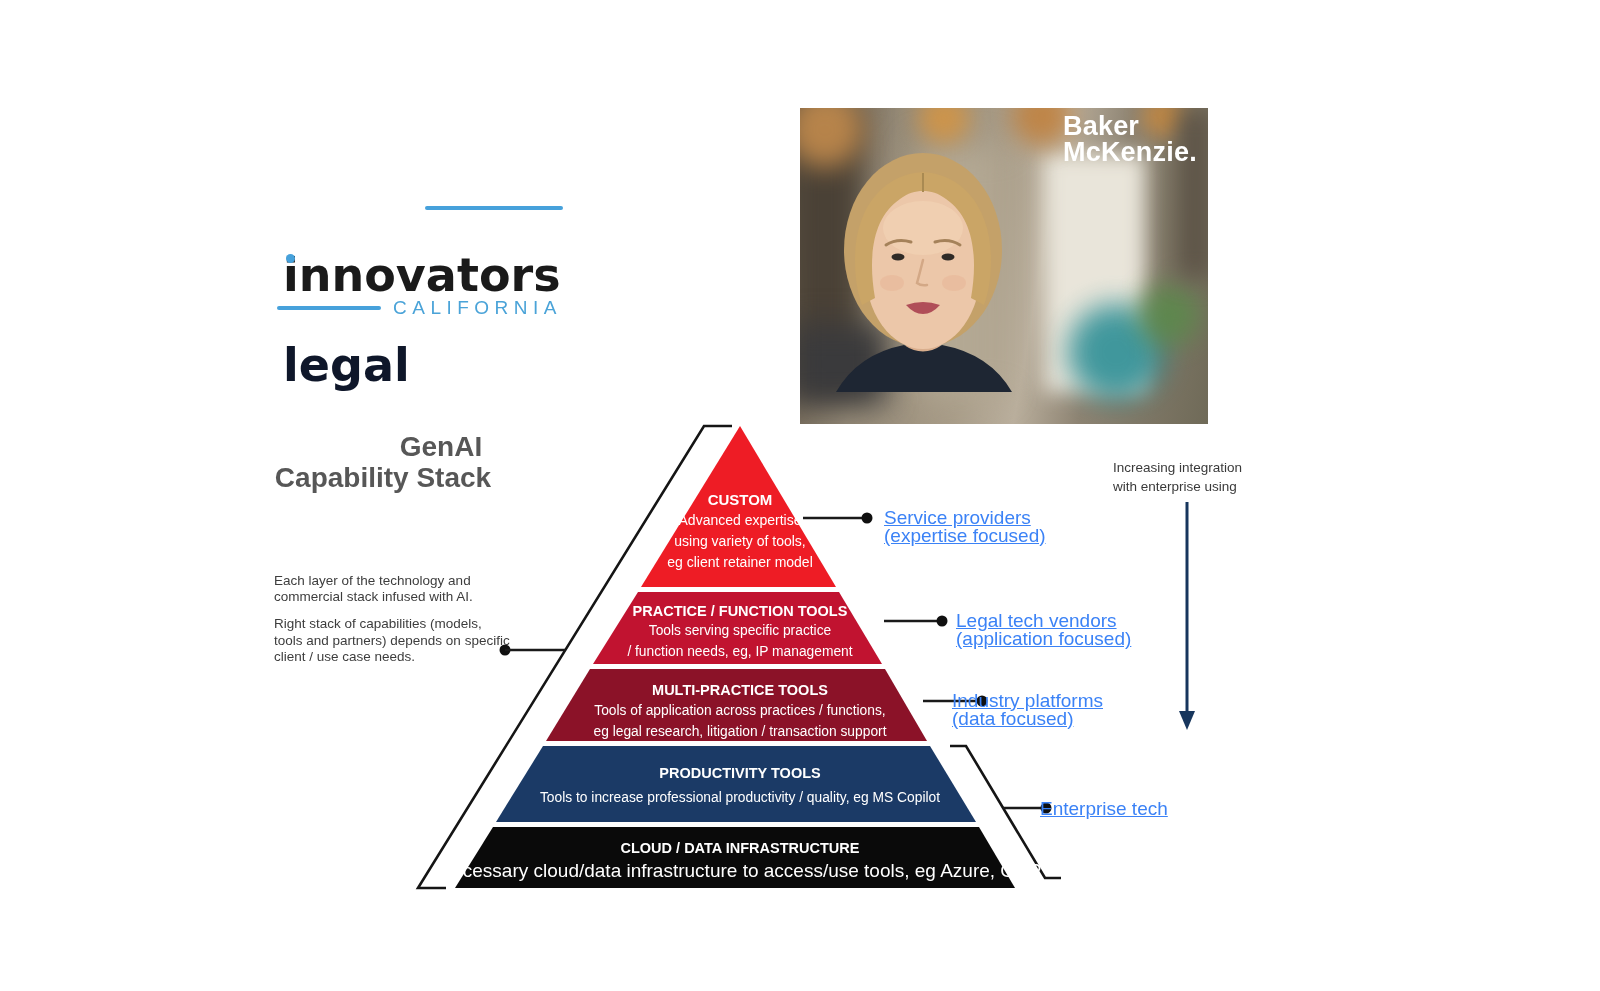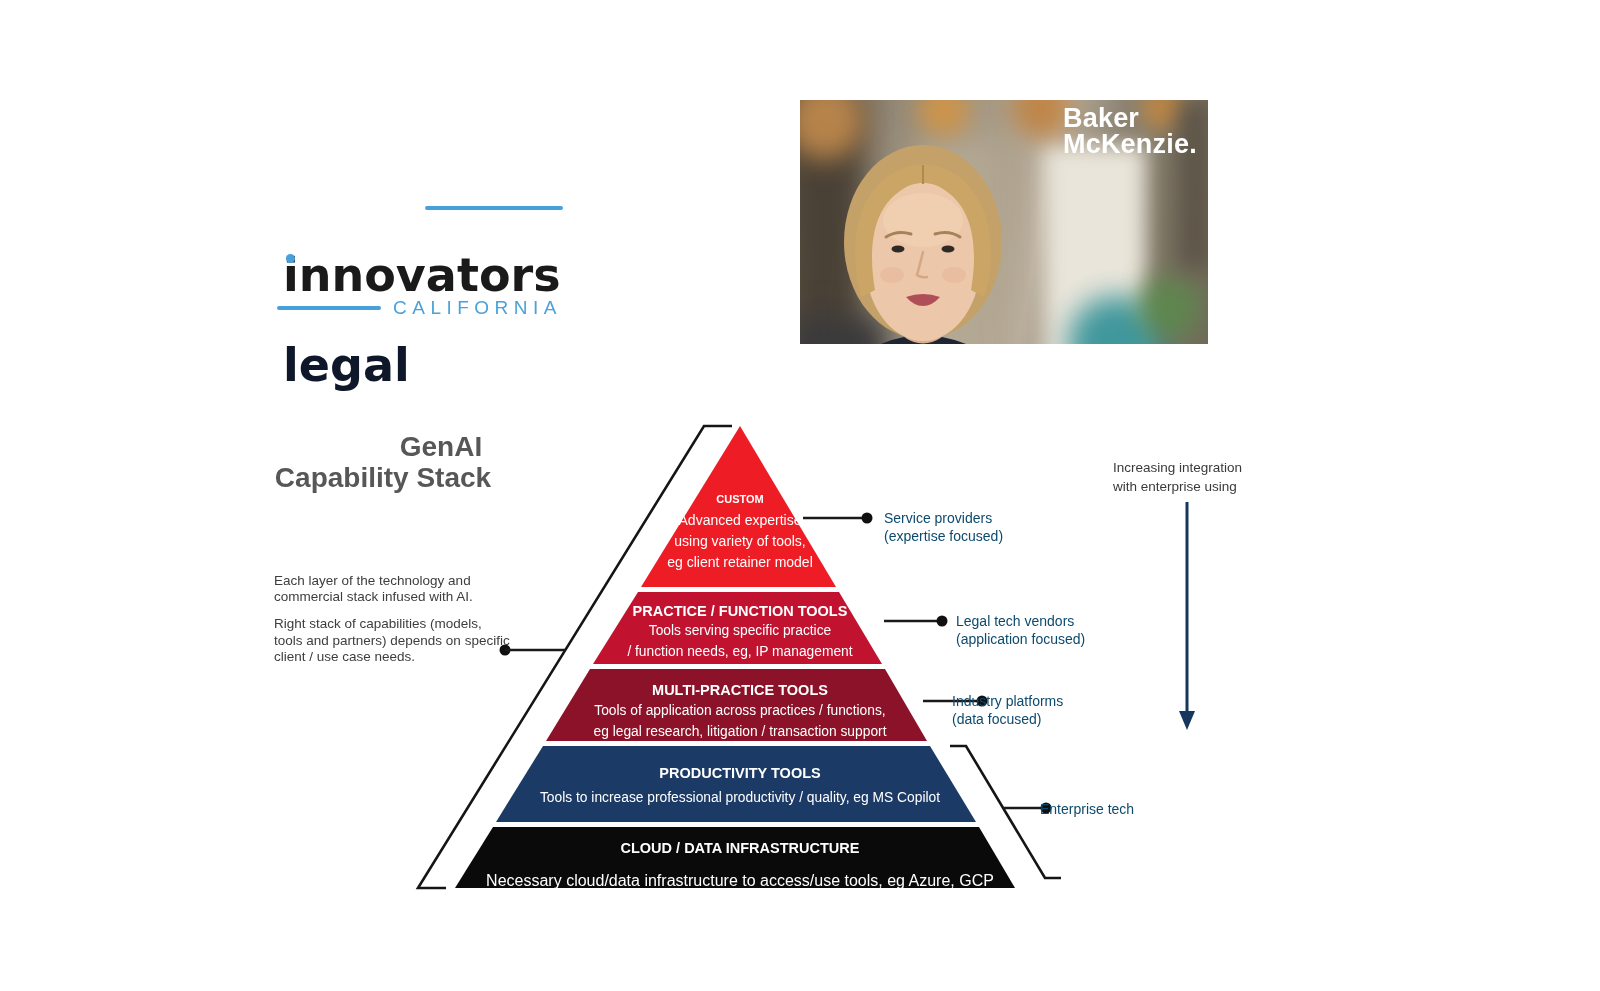--- a/index.html
+++ b/index.html
@@ -10,21 +10,21 @@
   
   .logo { position:absolute; left:275px; top:170px; width:310px; height:160px; }
   .logo-word1 { position:absolute; left:8px; top:168px; font-family:"DejaVu Sans", sans-serif; font-weight:bold; font-size:46px; color:#0f172a; letter-spacing:0px; }
   .logo-line1 { position:absolute; left:150px; top:36px; width:138px; height:4px; background:#46a1db; border-radius:2px; }
   .logo-word2 { position:absolute; left:8px; top:78px; font-family:"DejaVu Sans", sans-serif; font-weight:bold; font-size:46px; color:#1a1a1a; }
   .logo-idot { position:absolute; left:11px; top:84px; width:9px; height:9px; border-radius:50%; background:#46a1db; }
   .logo-line2 { position:absolute; left:2px; top:136px; width:104px; height:4px; background:#46a1db; border-radius:2px; }
   .logo-region { position:absolute; left:118px; top:127px; font-size:19px; letter-spacing:5.5px; color:#4aa3d8; }
 
   
-  .video { position:absolute; left:800px; top:100px; width:408px; height:244px; overflow:hidden; background:linear-gradient(100deg,#5d5244 0%,#958a77 22%,#a89c88 45%,#baaf9d 58%,#8d8372 72%,#6f6a58 100%); }
+  .video { position:absolute; left:800px; top:108px; width:408px; height:316px; overflow:hidden; background:linear-gradient(100deg,#5d5244 0%,#958a77 22%,#a89c88 45%,#baaf9d 58%,#8d8372 72%,#6f6a58 100%); }
   .blob { position:absolute; border-radius:50%; }
   .b1 { left:-14px; top:-18px; width:78px; height:78px; background:#c98f4e; filter:blur(13px); opacity:.85; }
   .b2 { left:118px; top:-16px; width:52px; height:52px; background:#d8953f; filter:blur(11px); opacity:.8; }
   .b3 { left:212px; top:-22px; width:60px; height:60px; background:#c27d35; filter:blur(12px); opacity:.8; }
   .b4 { left:342px; top:-14px; width:44px; height:44px; background:#cc8a3c; filter:blur(10px); opacity:.8; }
   .band-left { position:absolute; left:-12px; top:0; width:74px; height:284px; background:#4a4136; filter:blur(14px); }
   .band-mid { position:absolute; left:118px; top:38px; width:84px; height:250px; background:#b3a893; filter:blur(16px); }
   .band-window { position:absolute; left:244px; top:46px; width:102px; height:238px; background:#e9e5da; filter:blur(10px); }
   .blob-teal { left:268px; top:196px; width:96px; height:96px; background:#2e8f96; filter:blur(14px); opacity:.9; }
   .blob-green { left:338px; top:176px; width:62px; height:62px; background:#5a8a4a; filter:blur(13px); opacity:.85; }
@@ -39,32 +39,32 @@
 
   
   .t { position:absolute; z-index:2; }
   .gen-title { font-weight:bold; font-size:28px; color:#575757; white-space:nowrap; transform:translateX(-50%); }
   .notes { left:274px; top:573px; width:240px; font-size:13.5px; line-height:16.2px; color:#3d3d3d; }
   .notes p + p { margin-top:11px; }
 
   .layer-text { transform:translateX(-50%); left:740px; text-align:center; color:#ffffff; white-space:nowrap; }
   .layer-text .lt-title { display:block; font-weight:bold; }
   .layer-text .lt-line { display:block; }
-  .lt1 .lt-title { font-size:11px; line-height:21px; }
+  .lt1 .lt-title { font-size:15px; line-height:21px; }
   .lt1 .lt-line  { font-size:14px; line-height:21px; }
   .lt2 .lt-title { font-size:14.5px; line-height:20px; }
   .lt2 .lt-line  { font-size:13.8px; line-height:20.5px; }
   .lt3 .lt-title { font-size:14.5px; line-height:20px; }
   .lt3 .lt-line  { font-size:13.8px; line-height:21px; }
   .lt4 .lt-title { font-size:14.5px; line-height:22px; }
   .lt4 .lt-line  { font-size:13.8px; line-height:21px; margin-top:3px; }
   .lt5 .lt-title { font-size:14.5px; line-height:21px; }
-  .lt5 .lt-line  { font-size:16px; line-height:21px; margin-top:11px; }
-
-  .anno { font-size:14px; line-height:18px; color:#0c4a6e; white-space:nowrap; }
+  .lt5 .lt-line  { font-size:19px; line-height:21px; margin-top:1px; }
+
+  .anno { font-size:19px; line-height:18px; color:#3b82f6; white-space:nowrap;text-decoration:underline; }
   .arrow-note { left:1113px; top:459px; font-size:13.5px; line-height:18.5px; color:#3a3a3a; white-space:nowrap; }
 </style>
 </head>
 <body>
 
 <div class="stage">
 
   <div class="logo">
     <div class="logo-word1">legal</div>
     <div class="logo-line1"></div>

